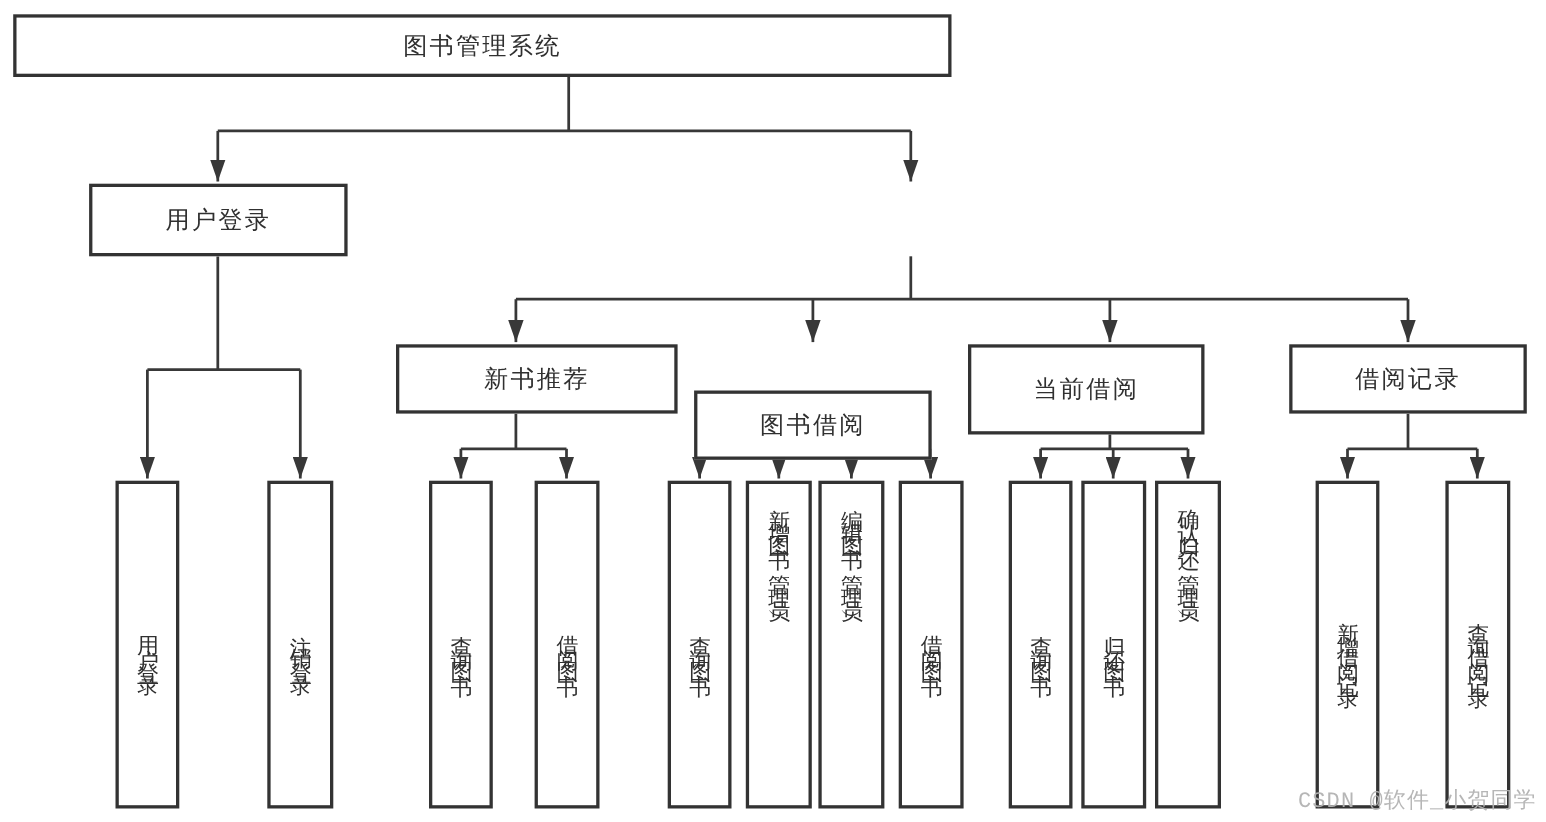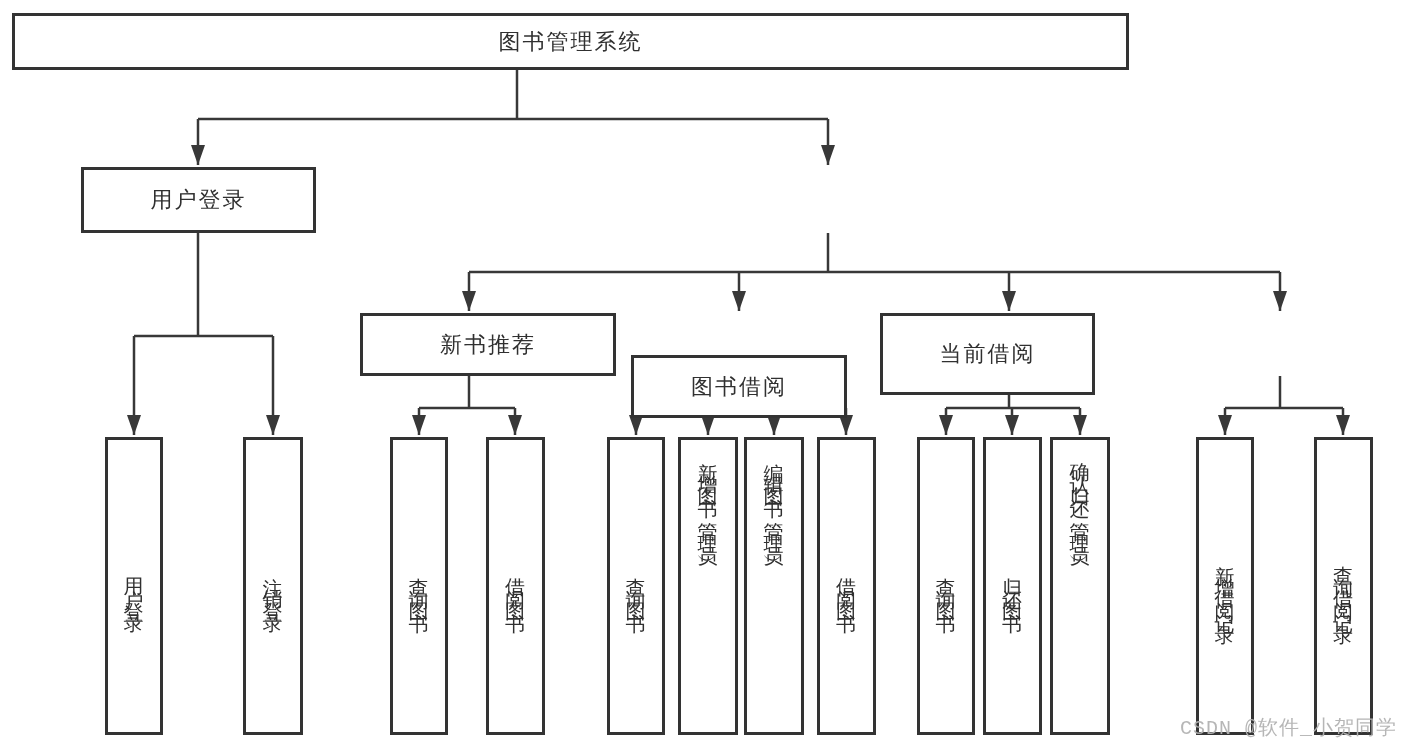--- a/index.html
+++ b/index.html
@@ -76,36 +76,39 @@
       <path d="M1012,408 V435" marker-end="url(#arrow)"></path>
       <path d="M1080,408 V435" marker-end="url(#arrow)"></path>
 
       <path d="M1280,376 V408"></path>
       <path d="M1225,408 H1343"></path>
       <path d="M1225,408 V435" marker-end="url(#arrow)"></path>
       <path d="M1343,408 V435" marker-end="url(#arrow)"></path>
     </g>
   </svg>
 
-  <div class="hbox" style="left:12px;top:13px;width:1117px;height:57px;">
+  <div class="hbox" style="left:12px;top:13px;width:853px;height:57px;">
     <span>图书管理系统</span>
   </div>
 
   <div class="hbox" style="left:81px;top:167px;width:235px;height:66px;">
     <span>用户登录</span>
   </div>
 
   <div class="hbox" style="left:360px;top:313px;width:256px;height:63px;">
     <span>新书推荐</span>
   </div>
   <div class="hbox" style="left:631px;top:313px;width:216px;height:63px;margin-top:42px;">
     <span>图书借阅</span>
   </div>
   <div class="hbox" style="left:880px;top:313px;width:215px;height:82px;text-align:center;">
     <span>当前借阅</span>
+  </div>
+  <div class="hbox" style="left:1172px;top:313px;width:216px;height:63px;">
+    <span>借阅记录</span>
   </div>
 
   <div class="vbox" style="left:105px;width:58px;">
     <span class="vtext">用户登录</span>
   </div>
   <div class="vbox" style="left:243px;width:60px;">
     <span class="vtext">注销登录</span>
   </div>
 
   <div class="vbox" style="left:390px;width:58px;">

